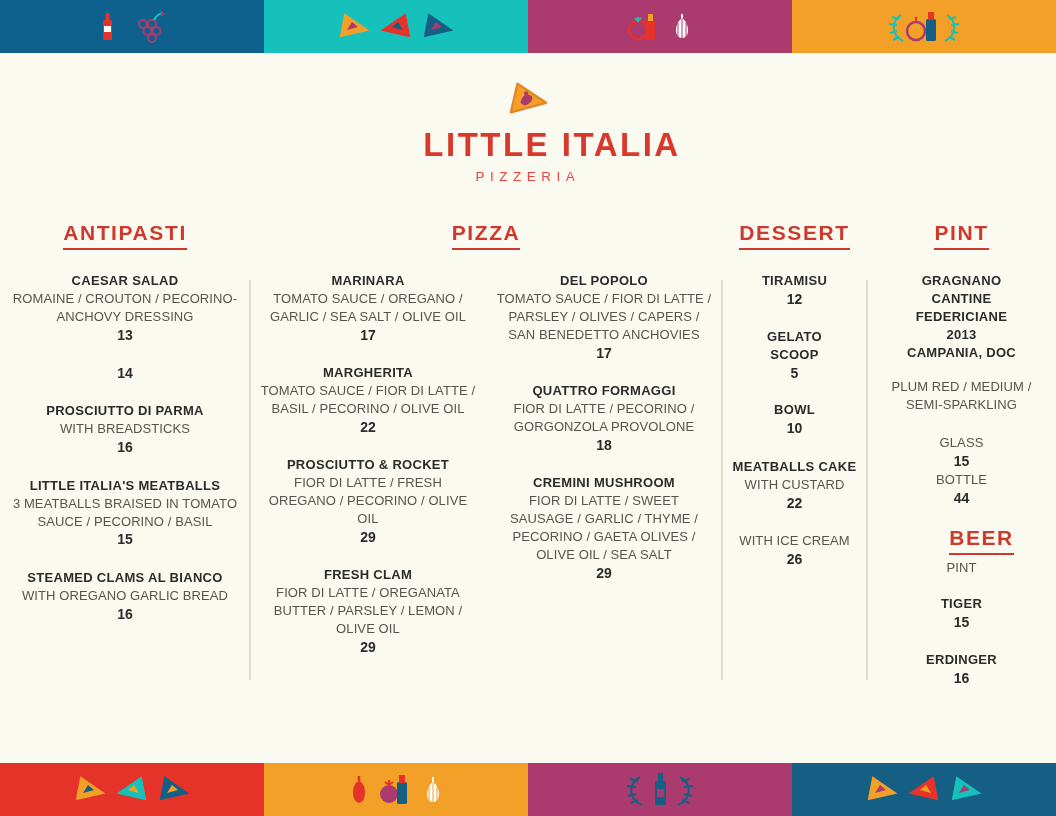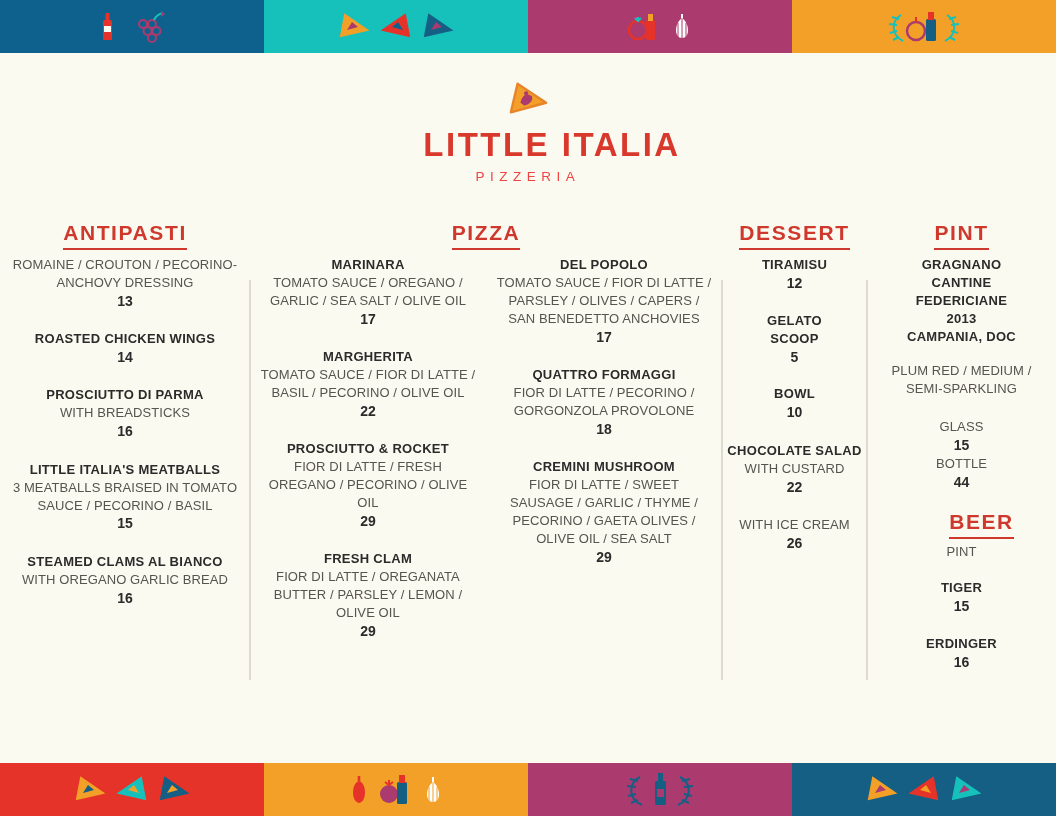--- a/index.html
+++ b/index.html
@@ -100,21 +100,21 @@
     font-family: "Liberation Sans Narrow", "Liberation Sans", sans-serif;
     font-size: 21px;
     font-weight: bold;
     letter-spacing: 1.6px;
     color: #cf392d;
     padding-bottom: 4px;
     border-bottom: 2px solid #cf392d;
     display: inline-block;
     line-height: 1.05;
   }
-  .head-wrap { text-align: center; margin-bottom: 4px; height: 30px; }
+  .head-wrap { text-align: center; margin-bottom: 20px; height: 30px; }
 
   
   .item {
     text-align: center;
     margin: 0 auto 19px auto;
     line-height: 1.38;
   }
   .item-name {
     font-size: 13px;
     font-weight: bold;
@@ -218,25 +218,25 @@
 <div class="menu">
   <div class="vdiv d1"></div>
   <div class="vdiv d2"></div>
   <div class="vdiv d3"></div>
 
   <div class="col col-antipasti">
     <div class="head-wrap">
       <div class="section-head">ANTIPASTI</div>
     </div>
     <div class="item">
+      <div class="item-name">CAESAR SALAD</div>
       <div class="item-desc">ROMAINE / CROUTON / PECORINO-ANCHOVY DRESSING</div>
       <div class="item-price">13</div>
     </div>
     <div class="item">
-      <div class="item-name">ROASTED CHICKEN WINGS</div>
       <div class="item-price">14</div>
     </div>
     <div class="item">
       <div class="item-name">PROSCIUTTO DI PARMA</div>
       <div class="item-desc">WITH BREADSTICKS</div>
       <div class="item-price">16</div>
     </div>
     <div class="item">
       <div class="item-name">LITTLE ITALIA'S MEATBALLS</div>
       <div class="item-desc">3 MEATBALLS BRAISED IN TOMATO SAUCE / PECORINO / BASIL</div>
@@ -306,21 +306,21 @@
     <div class="item" style="margin-bottom:18px;">
       <div class="item-name">GELATO</div>
       <div class="item-name">SCOOP</div>
       <div class="item-price">5</div>
     </div>
     <div class="item">
       <div class="item-name">BOWL</div>
       <div class="item-price">10</div>
     </div>
     <div class="item">
-      <div class="item-name">CHOCOLATE SALAD</div>
+      <div class="item-name">MEATBALLS CAKE</div>
       <div class="item-desc">WITH CUSTARD</div>
       <div class="item-price">22</div>
     </div>
     <div class="item">
       <div class="item-desc">WITH ICE CREAM</div>
       <div class="item-price">26</div>
     </div>
   </div>
 
   <div class="col col-wine">

